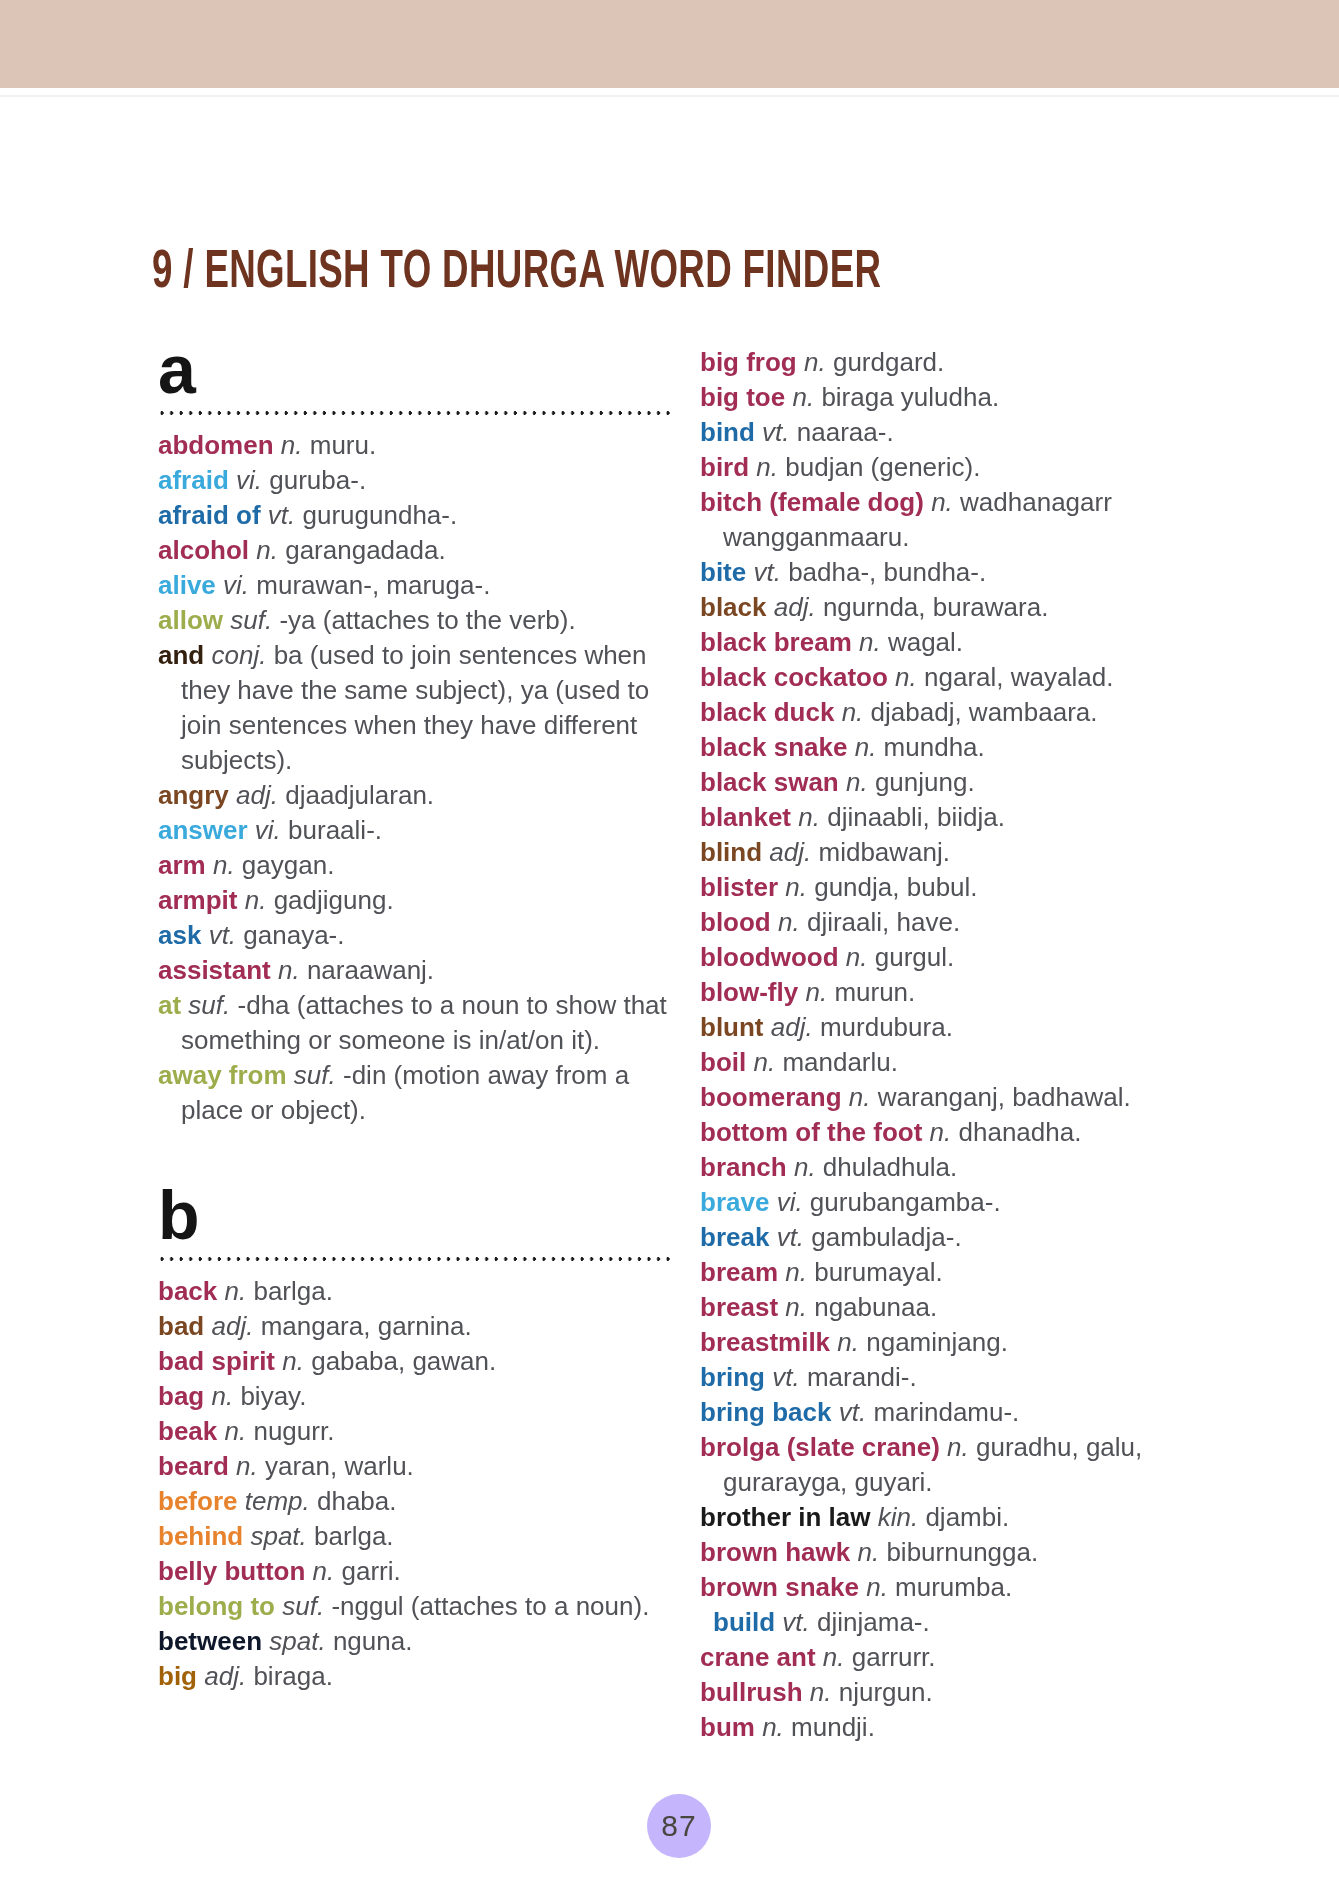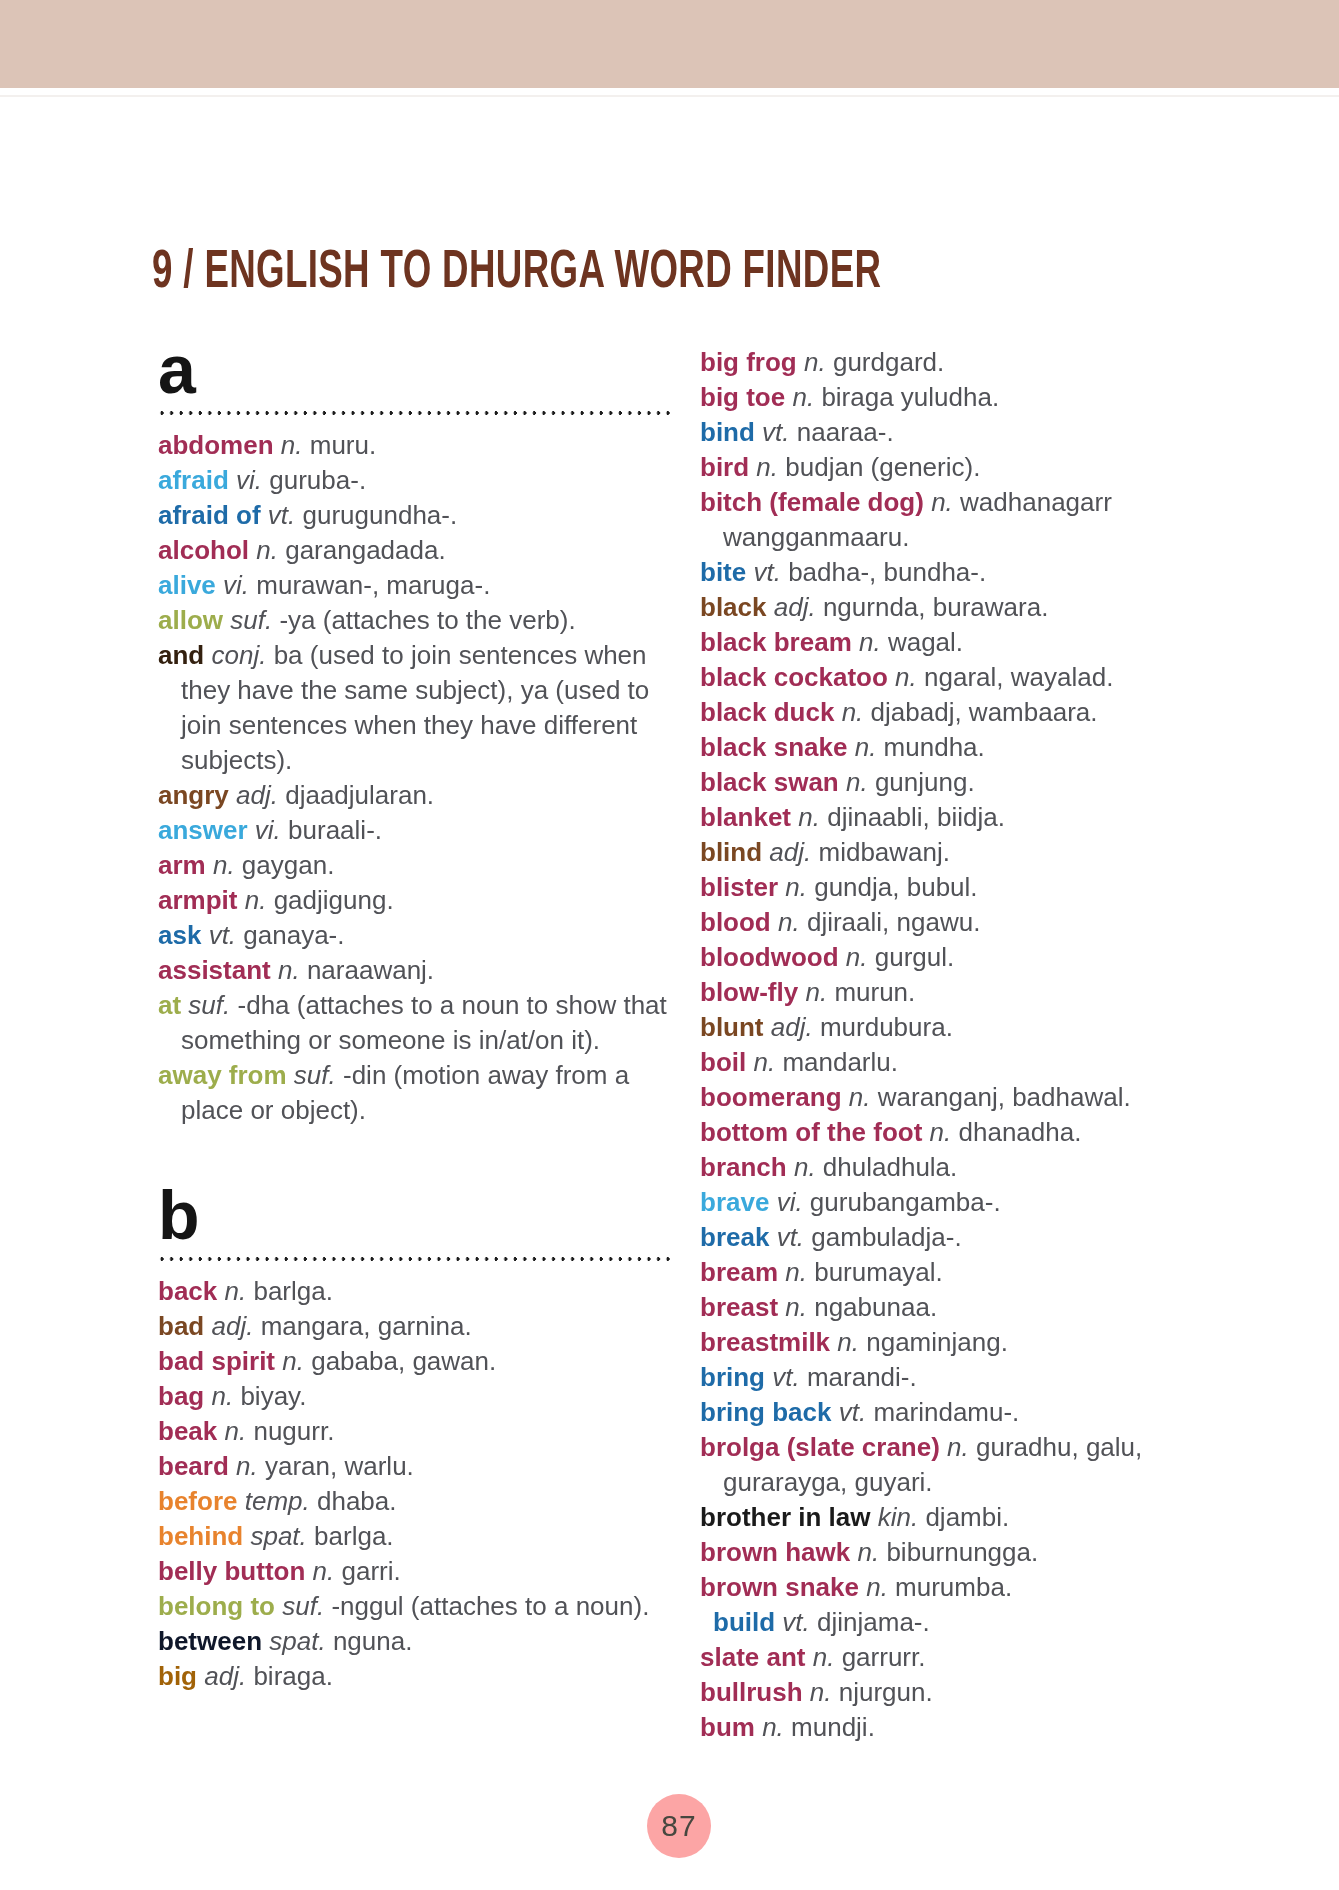--- a/index.html
+++ b/index.html
@@ -58,21 +58,21 @@
     text-indent: -23px;
   }
   .headword { font-weight: bold; }
   .pos { font-style: italic; color: #515257; }
   .gloss { color: #515257; }
 
   .pagenum {
     position: absolute; left: 647px; top: 1794px;
     width: 64px; height: 64px;
     border-radius: 50%;
-    background: #fca5a5;
+    background: #c4b5fd;
     display: flex; align-items: center; justify-content: center;
   }
   .pagenum span {
     font-size: 30px;
     color: #47473F;
     letter-spacing: 1px;
   }
 </style>
 </head>
 <body>
@@ -127,40 +127,40 @@
       <p class="entry"><span class="headword" style="color: rgb(30, 107, 168);">bite</span> <i class="pos">vt.</i> <span class="gloss">badha-, bundha-.</span></p>
       <p class="entry"><span class="headword" style="color: rgb(122, 71, 34);">black</span> <i class="pos">adj.</i> <span class="gloss">ngurnda, burawara.</span></p>
       <p class="entry"><span class="headword" style="color: rgb(161, 45, 85);">black bream</span> <i class="pos">n.</i> <span class="gloss">wagal.</span></p>
       <p class="entry"><span class="headword" style="color: rgb(161, 45, 85);">black cockatoo</span> <i class="pos">n.</i> <span class="gloss">ngaral, wayalad.</span></p>
       <p class="entry"><span class="headword" style="color: rgb(161, 45, 85);">black duck</span> <i class="pos">n.</i> <span class="gloss">djabadj, wambaara.</span></p>
       <p class="entry"><span class="headword" style="color: rgb(161, 45, 85);">black snake</span> <i class="pos">n.</i> <span class="gloss">mundha.</span></p>
       <p class="entry"><span class="headword" style="color: rgb(161, 45, 85);">black swan</span> <i class="pos">n.</i> <span class="gloss">gunjung.</span></p>
       <p class="entry"><span class="headword" style="color: rgb(161, 45, 85);">blanket</span> <i class="pos">n.</i> <span class="gloss">djinaabli, biidja.</span></p>
       <p class="entry"><span class="headword" style="color: rgb(122, 71, 34);">blind</span> <i class="pos">adj.</i> <span class="gloss">midbawanj.</span></p>
       <p class="entry"><span class="headword" style="color: rgb(161, 45, 85);">blister</span> <i class="pos">n.</i> <span class="gloss">gundja, bubul.</span></p>
-      <p class="entry"><span class="headword" style="color: rgb(161, 45, 85);">blood</span> <i class="pos">n.</i> <span class="gloss">djiraali, ngawu.</span></p>
+      <p class="entry"><span class="headword" style="color: rgb(161, 45, 85);">blood</span> <i class="pos">n.</i> <span class="gloss">djiraali, have.</span></p>
       <p class="entry"><span class="headword" style="color: rgb(161, 45, 85);">bloodwood</span> <i class="pos">n.</i> <span class="gloss">gurgul.</span></p>
       <p class="entry"><span class="headword" style="color: rgb(161, 45, 85);">blow-fly</span> <i class="pos">n.</i> <span class="gloss">murun.</span></p>
       <p class="entry"><span class="headword" style="color: rgb(122, 71, 34);">blunt</span> <i class="pos">adj.</i> <span class="gloss">murdubura.</span></p>
       <p class="entry"><span class="headword" style="color: rgb(161, 45, 85);">boil</span> <i class="pos">n.</i> <span class="gloss">mandarlu.</span></p>
       <p class="entry"><span class="headword" style="color: rgb(161, 45, 85);">boomerang</span> <i class="pos">n.</i> <span class="gloss">waranganj, badhawal.</span></p>
       <p class="entry"><span class="headword" style="color: rgb(161, 45, 85);">bottom of the foot</span> <i class="pos">n.</i> <span class="gloss">dhanadha.</span></p>
       <p class="entry"><span class="headword" style="color: rgb(161, 45, 85);">branch</span> <i class="pos">n.</i> <span class="gloss">dhuladhula.</span></p>
       <p class="entry"><span class="headword" style="color: rgb(58, 169, 220);">brave</span> <i class="pos">vi.</i> <span class="gloss">gurubangamba-.</span></p>
       <p class="entry"><span class="headword" style="color: rgb(30, 107, 168);">break</span> <i class="pos">vt.</i> <span class="gloss">gambuladja-.</span></p>
       <p class="entry"><span class="headword" style="color: rgb(161, 45, 85);">bream</span> <i class="pos">n.</i> <span class="gloss">burumayal.</span></p>
       <p class="entry"><span class="headword" style="color: rgb(161, 45, 85);">breast</span> <i class="pos">n.</i> <span class="gloss">ngabunaa.</span></p>
       <p class="entry"><span class="headword" style="color: rgb(161, 45, 85);">breastmilk</span> <i class="pos">n.</i> <span class="gloss">ngaminjang.</span></p>
       <p class="entry"><span class="headword" style="color: rgb(30, 107, 168);">bring</span> <i class="pos">vt.</i> <span class="gloss">marandi-.</span></p>
       <p class="entry"><span class="headword" style="color: rgb(30, 107, 168);">bring back</span> <i class="pos">vt.</i> <span class="gloss">marindamu-.</span></p>
       <p class="entry"><span class="headword" style="color: rgb(161, 45, 85);">brolga (slate crane)</span> <i class="pos">n.</i> <span class="gloss">guradhu, galu, gurarayga, guyari.</span></p>
       <p class="entry"><span class="headword" style="color: rgb(26, 26, 26);">brother in law</span> <i class="pos">kin.</i> <span class="gloss">djambi.</span></p>
       <p class="entry"><span class="headword" style="color: rgb(161, 45, 85);">brown hawk</span> <i class="pos">n.</i> <span class="gloss">biburnungga.</span></p>
       <p class="entry"><span class="headword" style="color: rgb(161, 45, 85);">brown snake</span> <i class="pos">n.</i> <span class="gloss">murumba.</span></p>
       <p class="entry"><span class="headword" style="color: rgb(30, 107, 168); margin-left: 13px;">build</span> <i class="pos">vt.</i> <span class="gloss">djinjama-.</span></p>
-      <p class="entry"><span class="headword" style="color: rgb(161, 45, 85);">slate ant</span> <i class="pos">n.</i> <span class="gloss">garrurr.</span></p>
+      <p class="entry"><span class="headword" style="color: rgb(161, 45, 85);">crane ant</span> <i class="pos">n.</i> <span class="gloss">garrurr.</span></p>
       <p class="entry"><span class="headword" style="color: rgb(161, 45, 85);">bullrush</span> <i class="pos">n.</i> <span class="gloss">njurgun.</span></p>
       <p class="entry"><span class="headword" style="color: rgb(161, 45, 85);">bum</span> <i class="pos">n.</i> <span class="gloss">mundji.</span></p>
     </div>
   <div class="pagenum">
     <span>87</span>
   </div>
 </div>
 
 </body></html>

